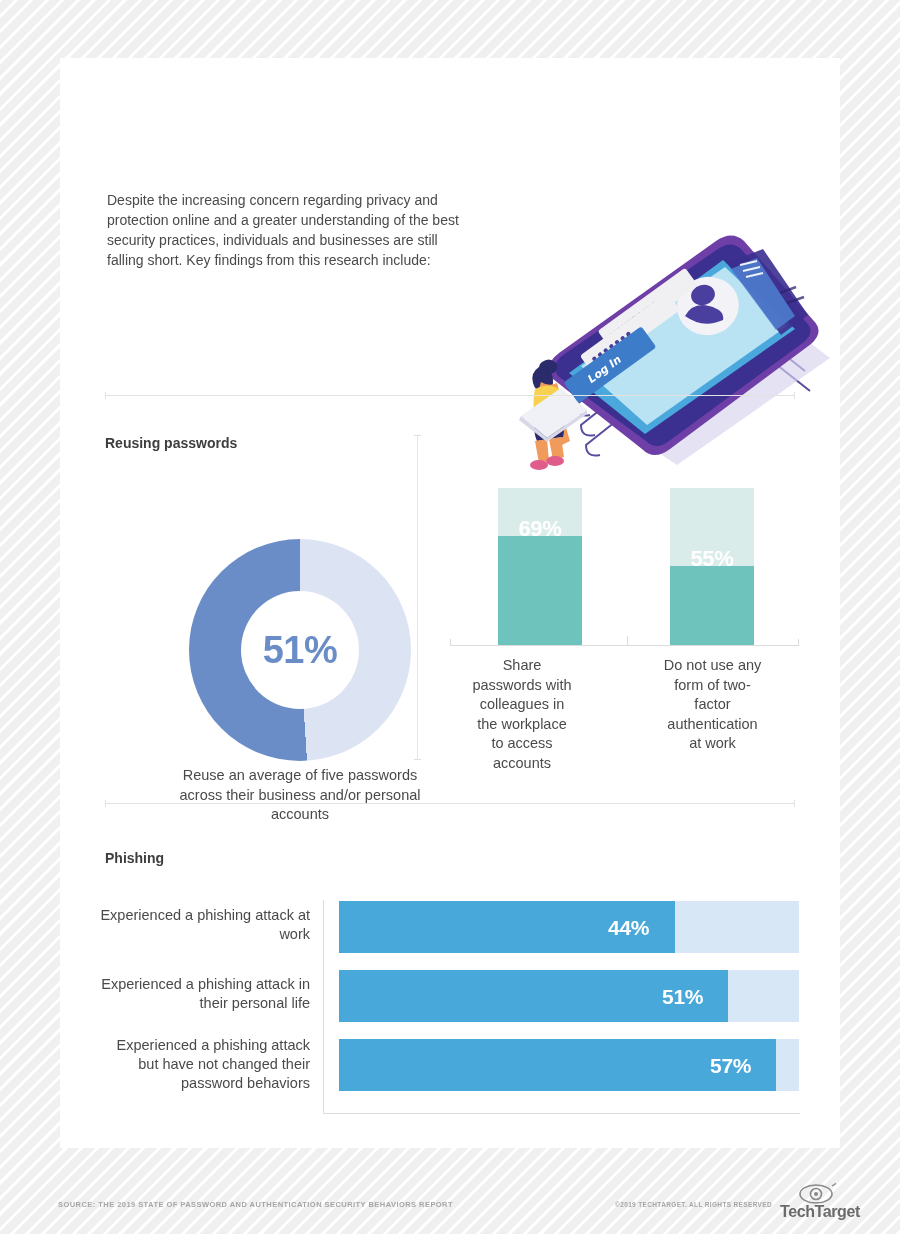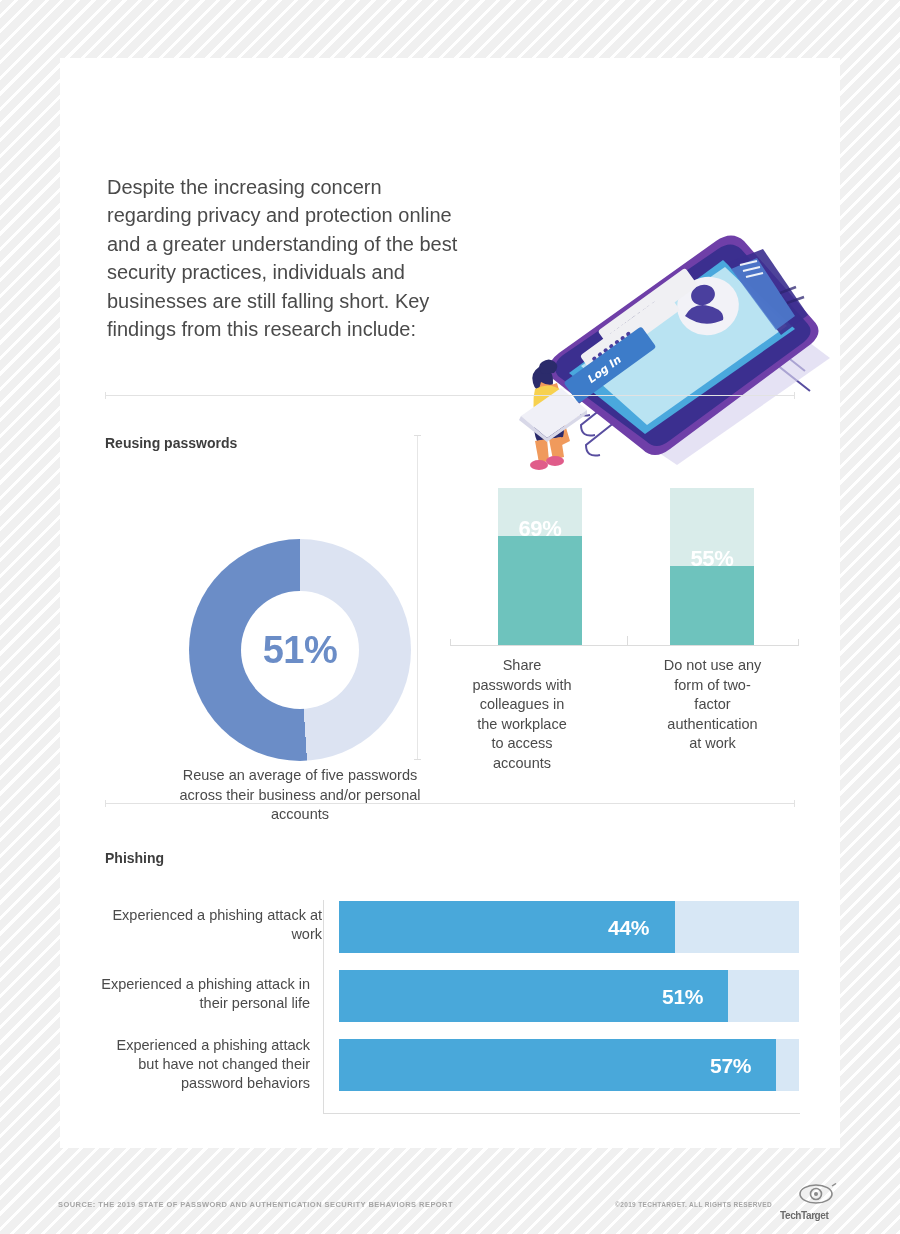--- a/index.html
+++ b/index.html
@@ -21,22 +21,22 @@
     background:#ffffff;
   }
 
   
   .title {
     position:absolute; left:45px; top:52px;
     font-size:58px; font-weight:bold; letter-spacing:-1.2px;
     color:#3d3d3d; line-height:1;
   }
   .intro {
-    position:absolute; left:47px; top:115px; width:360px;
-    font-size:20px; line-height:1.42; color:#4a4a4a;
+    position:absolute; left:47px; top:133px; width:360px;
+    font-size:14px; line-height:1.42; color:#4a4a4a;
   }
 
   
   .illus { position:absolute; left:435px; top:125px; width:345px; height:290px; }
 
   
   .hrule { position:absolute; height:1px; background:#e2e2e2; }
   .hrule:before, .hrule:after {
     content:""; position:absolute; top:-3px; width:1px; height:7px; background:#e2e2e2;
   }
@@ -100,22 +100,22 @@
   .src {
     position:absolute; left:58px; top:1200px;
     font-size:7.5px; letter-spacing:0.45px; color:#a6a6a6; font-weight:bold;
   }
   .copy {
     position:absolute; right:128px; top:1201px;
     font-size:6.5px; letter-spacing:0.35px; color:#a6a6a6; font-weight:bold;
   }
   .logo { position:absolute; right:48px; top:1183px; width:72px; height:38px; }
   .logo-txt {
-    position:absolute; left:0; bottom:0; width:72px; 
-    font-size:10px; font-weight:bold; color:#6b6b6b; letter-spacing:-0.4px;
+    position:absolute; left:0; bottom:0; width:72px; text-align:center;
+    font-size:16px; font-weight:bold; color:#6b6b6b; letter-spacing:-0.4px;
   }
 </style>
 </head>
 <body>
 
 <div class="card">
 
   <div class="intro">Despite the increasing concern regarding privacy and protection online and a greater understanding of the best security practices, individuals and businesses are still falling short. Key findings from this research include:</div>
 
   <div class="illus">
@@ -228,21 +228,21 @@
   </div>
 
   <div class="hrule" style="left:45px; top:745px; width:690px;"></div>
 
   <div class="sec-title" style="left:45px; top:792px; width:690px;">Phishing</div>
 
   <div>
     <div class="ph-axis" style="left:263px; top:842px; height:213px;"></div>
     <div class="ph-axis-bot" style="left:263px; top:1055px; width:477px;"></div>
 
-    <div class="ph-row-label" style="left:35px; top:848px; width:215px;margin-left:12px;">Experienced a phishing attack at work</div>
+    <div class="ph-row-label" style="left:35px; top:848px; width:215px;">Experienced a phishing attack at work</div>
     <div class="ph-track" style="left:279px; top:843px; width:460px; height:52px;"></div>
     <div class="ph-fill" style="left:279px; top:843px; width:336px; height:52px;"></div>
     <div class="ph-val" style="left:548px; top:858px;">44%</div>
 
     <div class="ph-row-label" style="left:35px; top:917px; width:215px;">Experienced a phishing attack in their personal life</div>
     <div class="ph-track" style="left:279px; top:912px; width:460px; height:52px;"></div>
     <div class="ph-fill" style="left:279px; top:912px; width:389px; height:52px;"></div>
     <div class="ph-val" style="left:602px; top:927px;">51%</div>
 
     <div class="ph-row-label" style="left:35px; top:978px; width:215px;">Experienced a phishing attack but have not changed their password behaviors</div>

